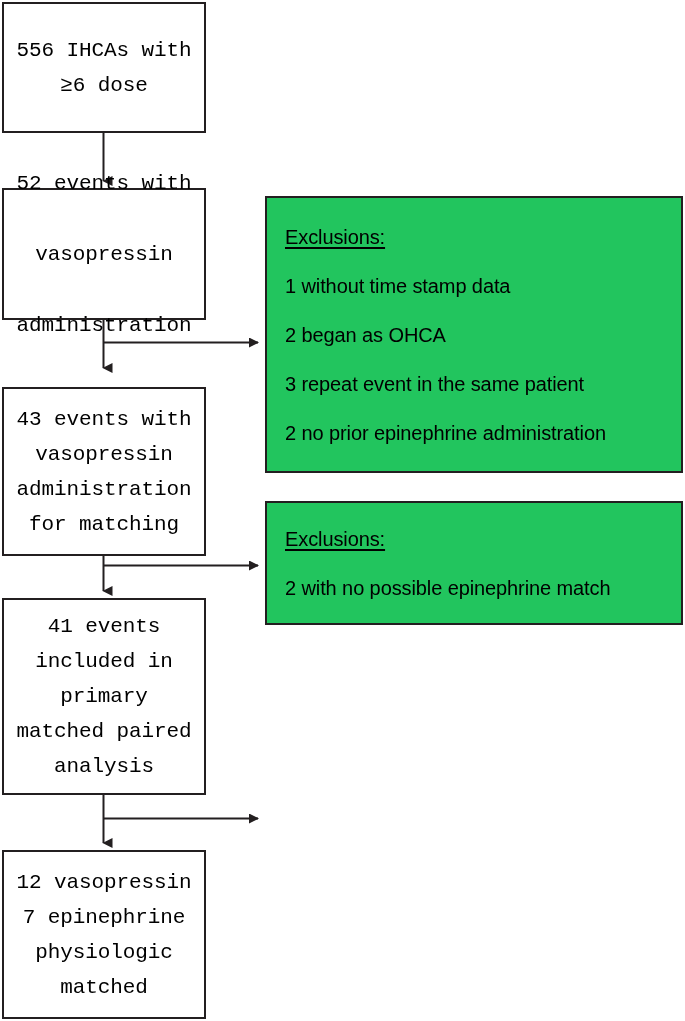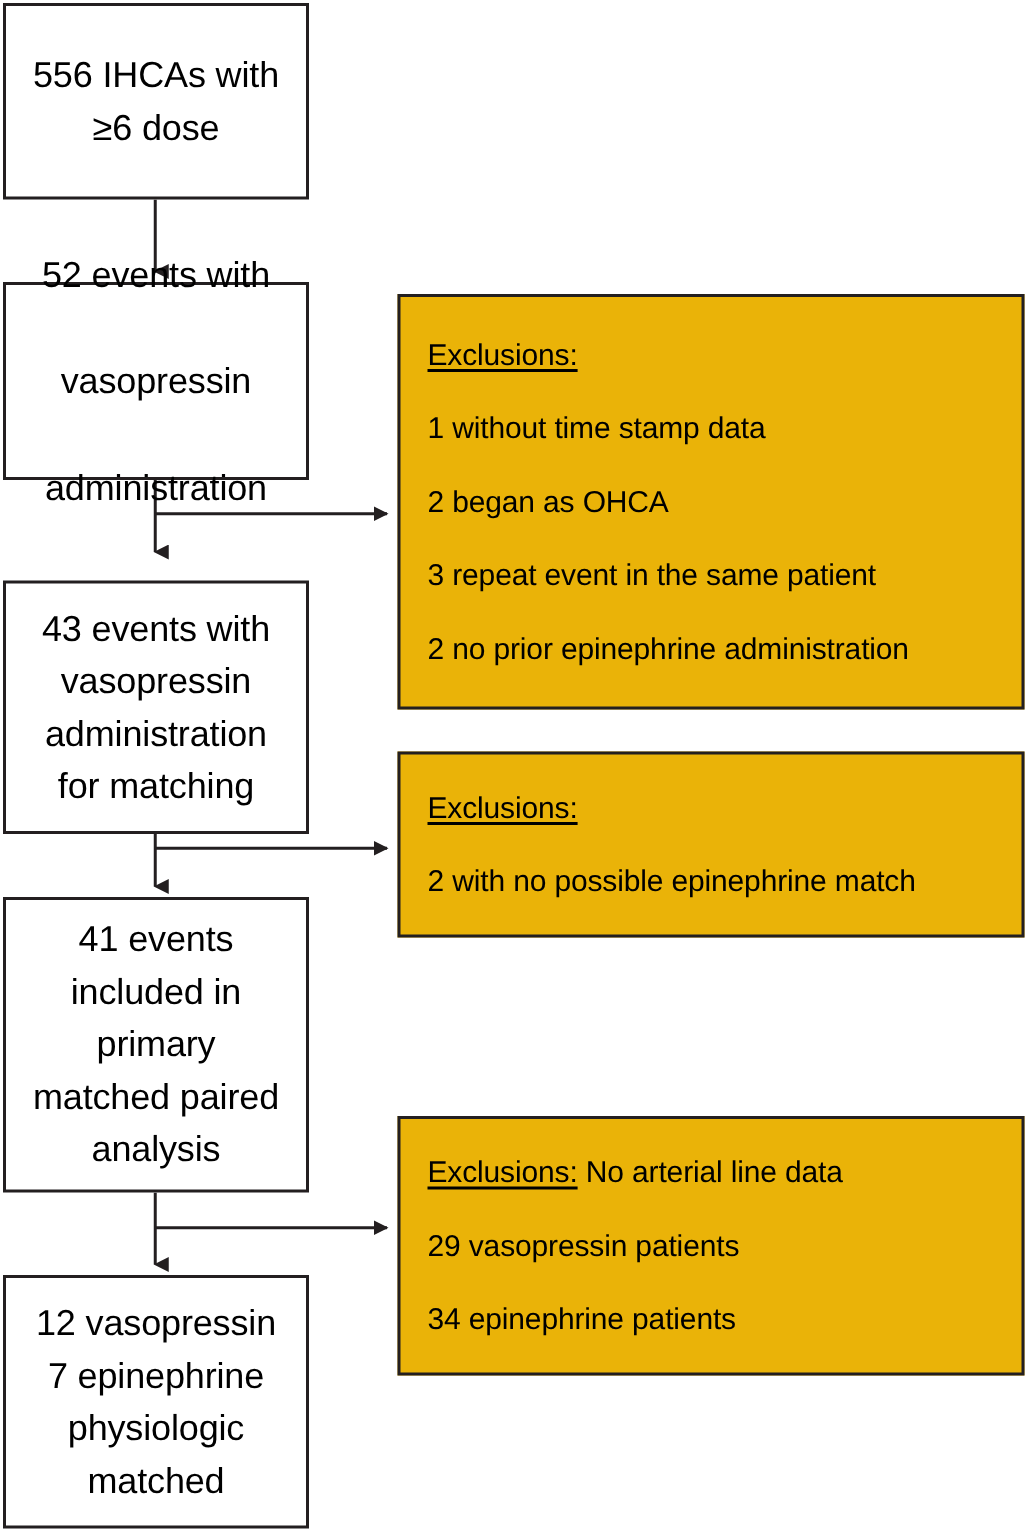--- a/index.html
+++ b/index.html
@@ -23,31 +23,32 @@
     position: absolute;
     box-sizing: border-box;
     border: 2px solid #231f20;
     background: #ffffff;
     display: flex;
     flex-direction: column;
     align-items: center;
     justify-content: center;
   }
   .node-box .line {
-    font-size: 24px;
+    font-size: 21px;
     line-height: 35px;
     white-space: nowrap;
     text-align: left;
     letter-spacing: -0.1px;
+    font-family: Liberation Mono, monospace;
   }
   .excl-box {
     position: absolute;
     box-sizing: border-box;
     border: 2px solid #231f20;
-    background: #eab308;
+    background: #22c55e;
     display: flex;
     flex-direction: column;
     justify-content: center;
     padding-left: 18px;
   }
   .excl-box .line {
     font-size: 20px;
     line-height: 26px;
     white-space: nowrap;
     text-align: left;
@@ -156,21 +157,14 @@
     <div class="line">2 began as OHCA</div>
     <div class="line">3 repeat event in the same patient</div>
     <div class="line">2 no prior epinephrine administration</div>
   </div>
 
   <div class="excl-box" style="left:265px; top:501px; width:418px; height:124px;">
     <div class="line heading">Exclusions:</div>
     <div class="line">2 with no possible epinephrine match</div>
   </div>
 
-  <div class="excl-box" style="left:265px; top:744px; width:418px; height:173px;">
-    <div class="line heading-inline">
-      <span class="u">Exclusions:</span><span>&nbsp;</span><span>No arterial line data</span>
-    </div>
-    <div class="line">29 vasopressin patients</div>
-    <div class="line">34 epinephrine patients</div>
-  </div>
 
 </div>
 
 </body></html>

